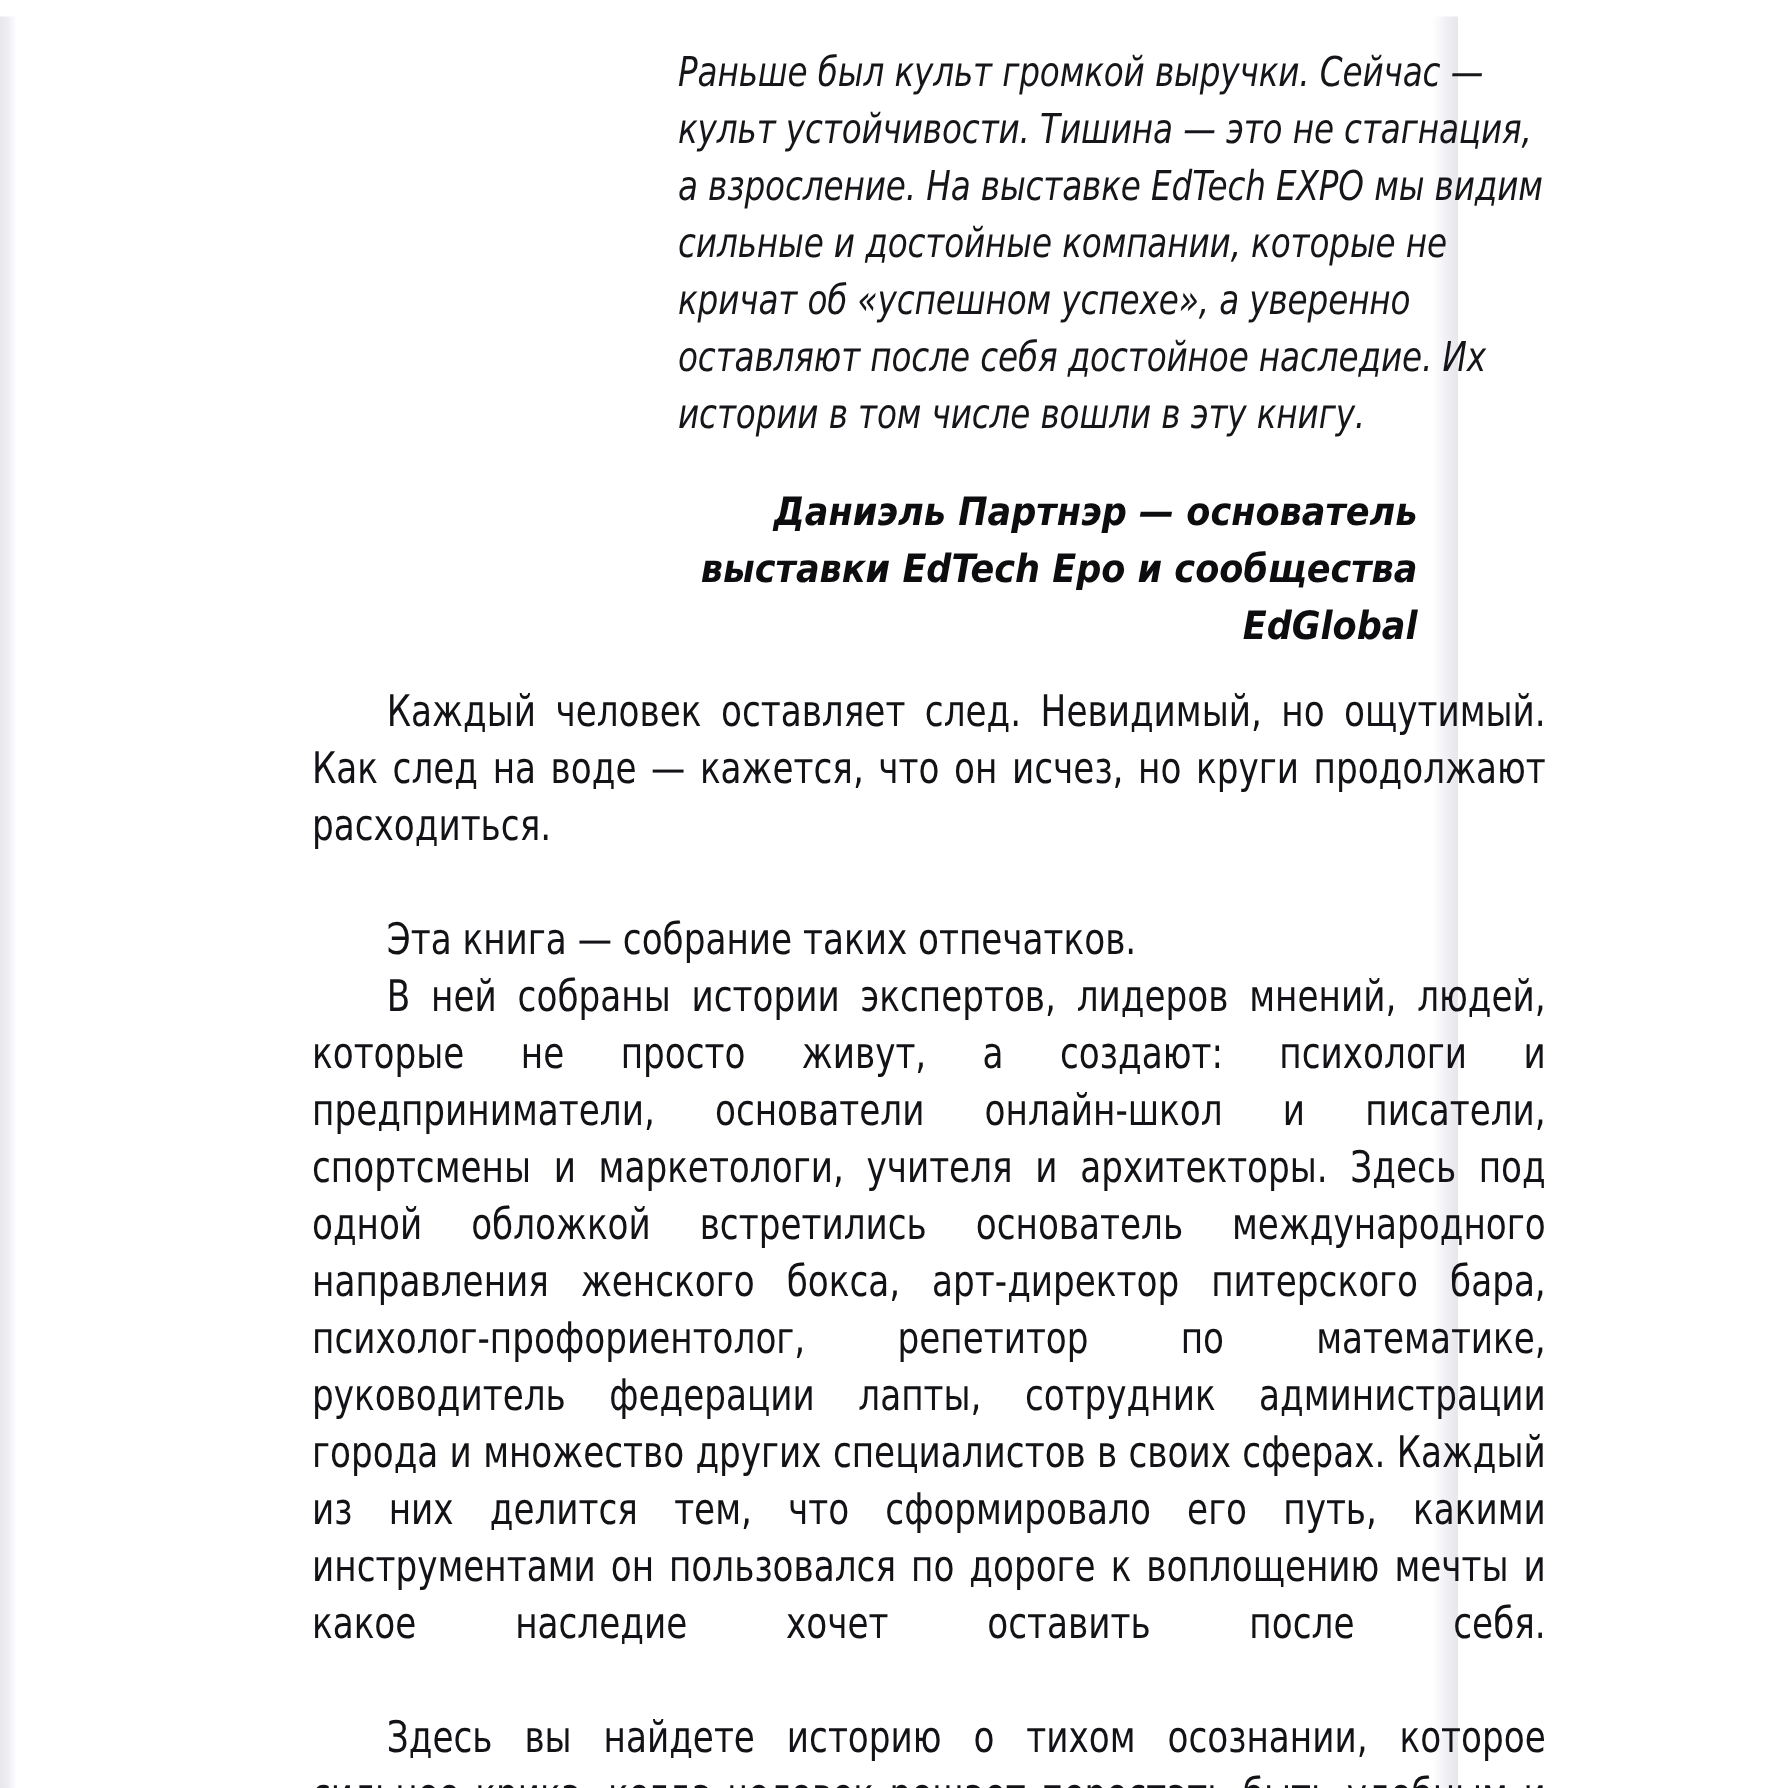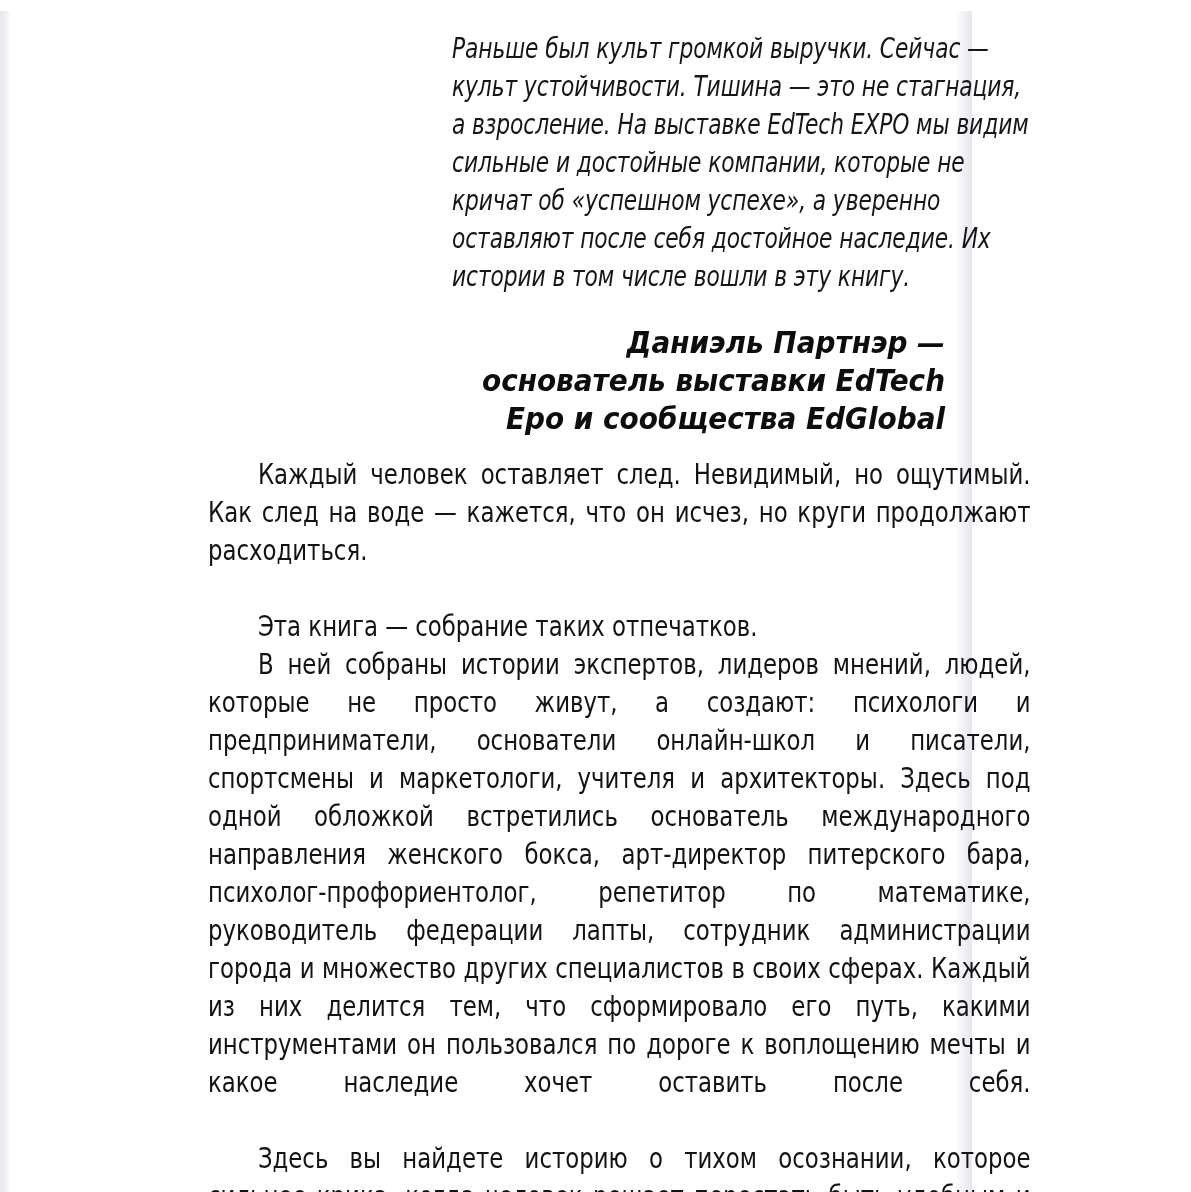--- a/index.html
+++ b/index.html
@@ -67,21 +67,21 @@
   }
 
   .attribution {
     position: absolute;
     left: 452px;
     top: 312px;
     width: 493px;
     font-family: "DejaVu Sans Condensed", "Liberation Sans Narrow", "Liberation Sans", sans-serif;
     font-style: italic;
     font-weight: bold;
-    font-size: 31px;
+    font-size: 26px;
     line-height: 38px;
     color: #0d0d10;
     text-align: right;
     font-stretch: condensed;
   }
 
   
   .body-text {
     position: absolute;
     left: 208px;

